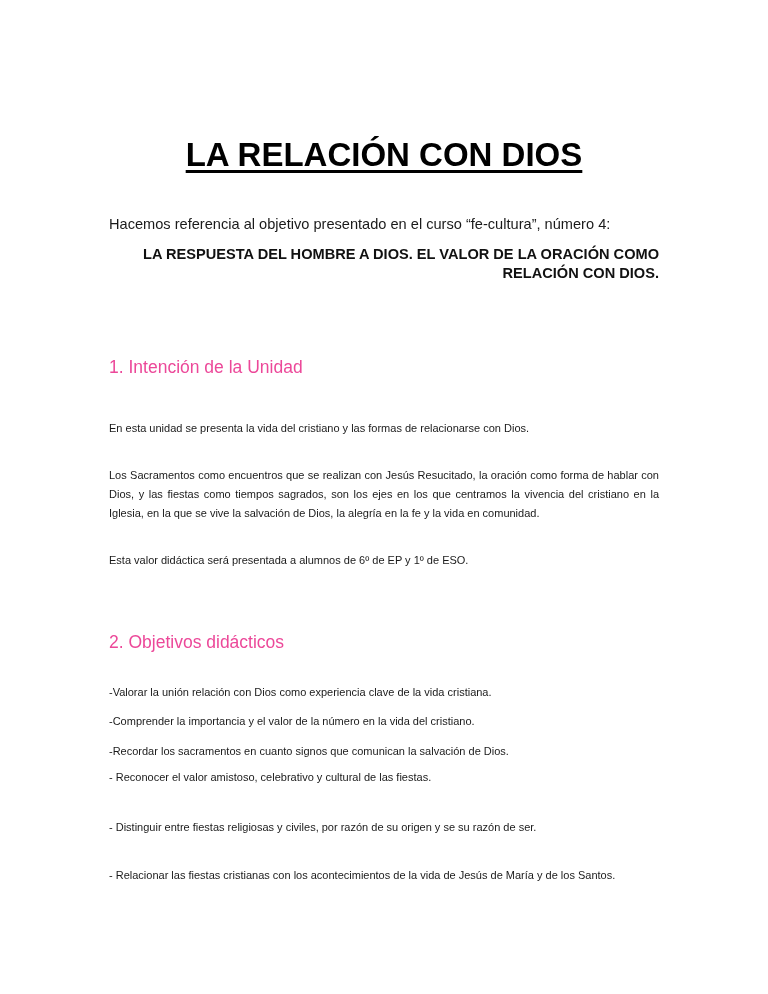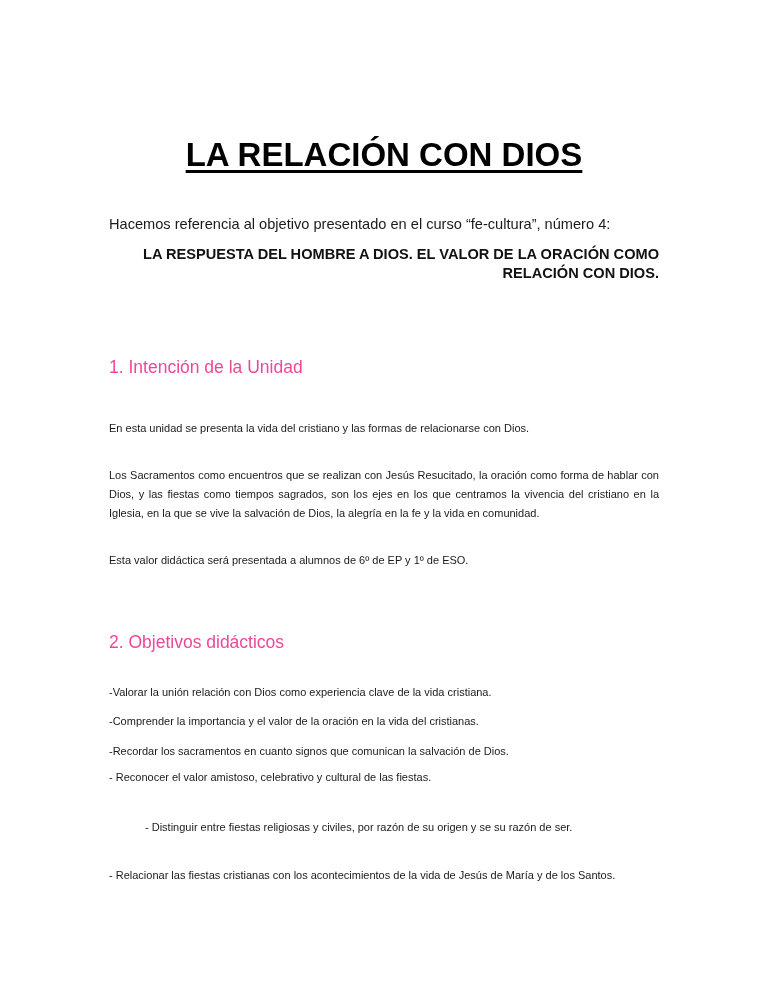--- a/index.html
+++ b/index.html
@@ -92,24 +92,24 @@
     <p class="block body-text" style="top:419px;">En esta unidad se presenta la vida del cristiano y las formas de relacionarse con Dios.</p>
 
     <p class="block body-text" style="top:466px;">Los Sacramentos como encuentros que se realizan con Jesús Resucitado, la oración como forma de hablar con Dios, y las fiestas como tiempos sagrados, son los ejes en los que centramos la vivencia del cristiano en la Iglesia, en la que se vive la salvación de Dios, la alegría en la fe y la vida en comunidad.</p>
 
     <p class="block body-text" style="top:551px;">Esta valor didáctica será presentada a alumnos de 6º de EP y 1º de ESO.</p>
 
     <h2 class="block section-heading" style="top:619px;margin-top:12px;">2. Objetivos didácticos</h2>
 
     <p class="block body-text" style="top:683px;">-Valorar la unión relación con Dios como experiencia clave de la vida cristiana.</p>
 
-    <p class="block body-text" style="top:712px;">-Comprender la importancia y el valor de la oración en la vida del cristianas.</p>
+    <p class="block body-text" style="top:712px;">-Comprender la importancia y el valor de la número en la vida del cristiano.</p>
 
     <p class="block body-text" style="top:742px;">-Recordar los sacramentos en cuanto signos que comunican la salvación de Dios.</p>
 
     <p class="block body-text" style="top:768px;">- Reconocer el valor amistoso, celebrativo y cultural de las fiestas.</p>
 
-    <p class="block body-text" style="top:818px;margin-left:36px;">- Distinguir entre fiestas religiosas y civiles, por razón de su origen y se su razón de ser.</p>
+    <p class="block body-text" style="top:818px;">- Distinguir entre fiestas religiosas y civiles, por razón de su origen y se su razón de ser.</p>
 
     <p class="block body-text" style="top:866px;">- Relacionar las fiestas cristianas con los acontecimientos de la vida de Jesús de María y de los Santos.</p>
 
   </div>
 </div>
 
 </body></html>

